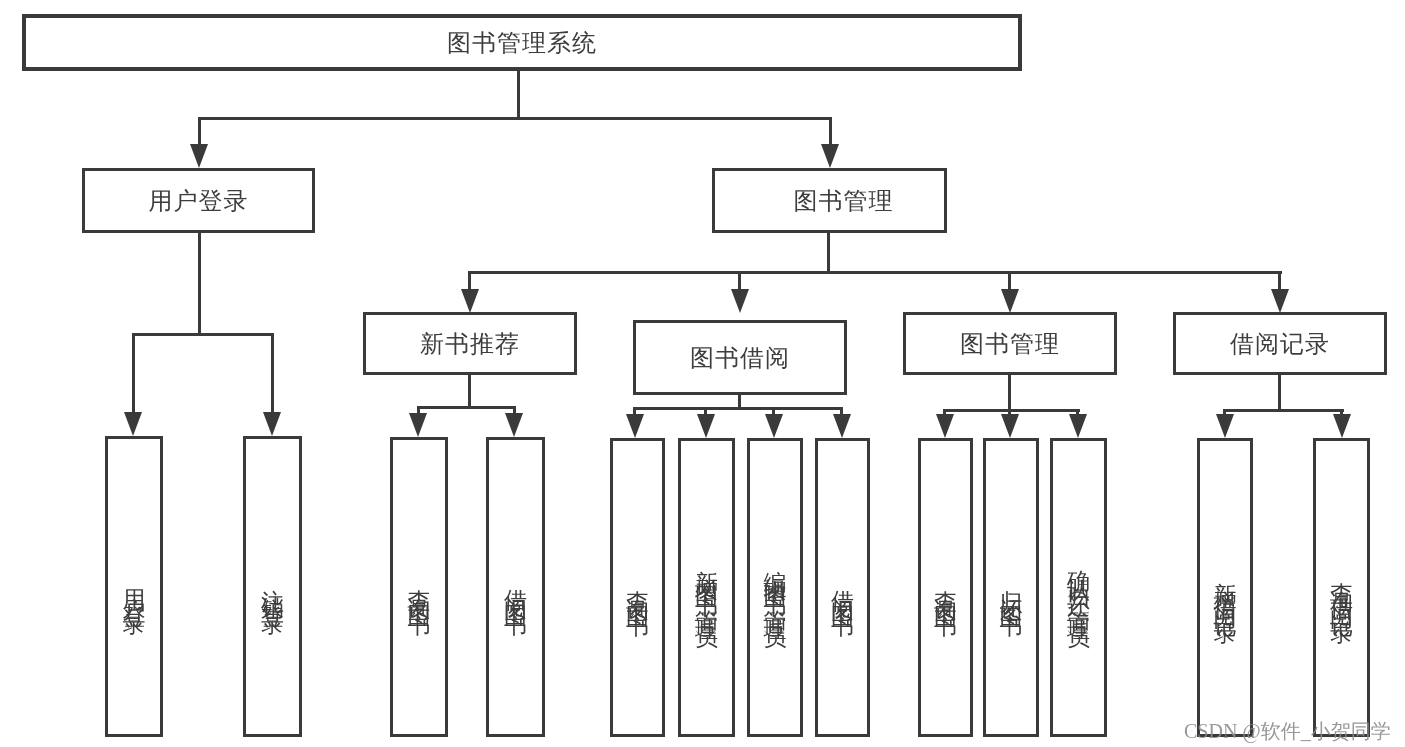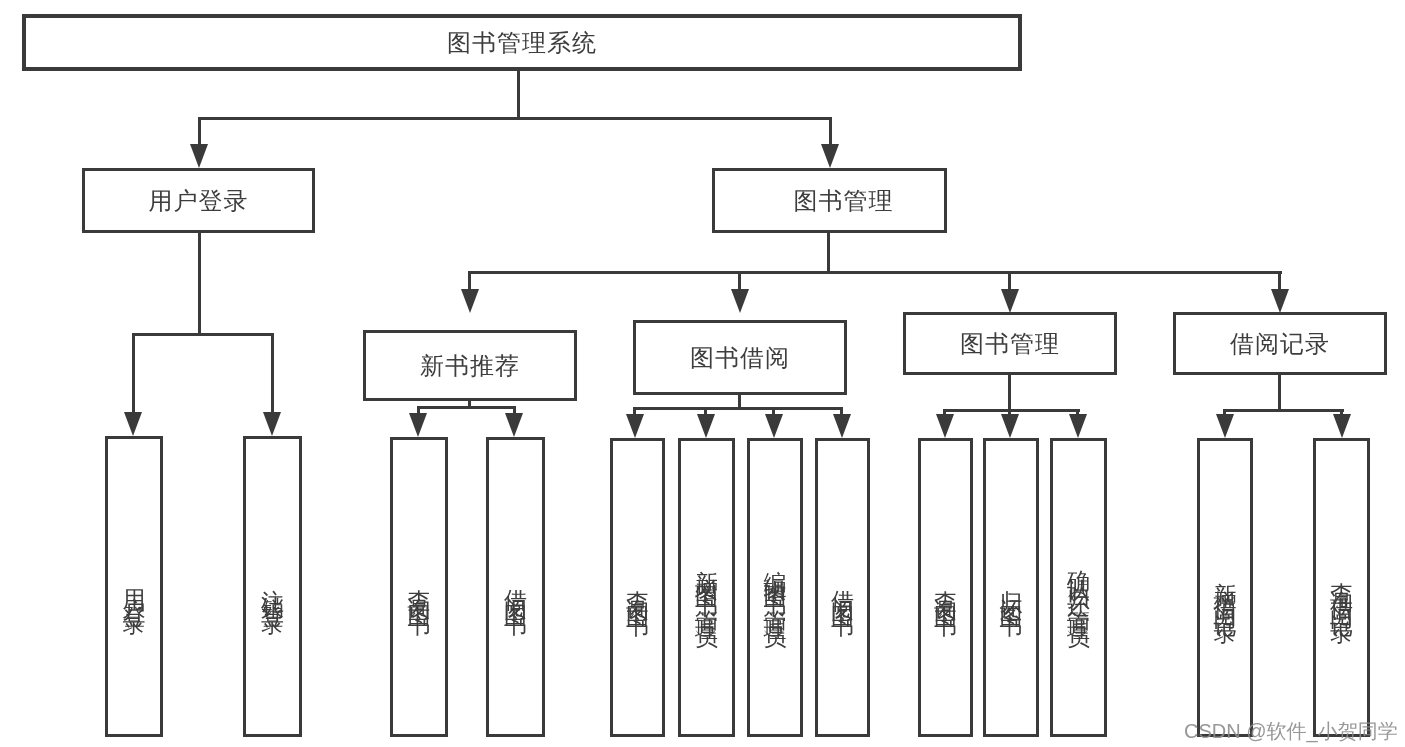--- a/index.html
+++ b/index.html
@@ -1,20 +1,20 @@
 <!DOCTYPE html>
 <html><head>
 <meta charset="utf-8">
 <style>
   html,body{margin:0;padding:0;background:#ffffff;}
   .canvas{
     position:relative;
     width:1405px;height:747px;
     background:#ffffff;
-    font-family:Liberation Sans, sans-serif;
+    font-family:Liberation Serif, serif;
     overflow:hidden;
   }
   .hbox{
     position:absolute;
     box-sizing:border-box;
     border:3px solid #3a3a3a;
     background:#ffffff;
     display:flex;align-items:center;justify-content:center;
     font-size:24px;color:#3d3d3d;
     letter-spacing:1px;
@@ -84,21 +84,21 @@
   <div class="line" style="left:468px;top:271px;width:814px;height:3px;"></div>
   <div class="line" style="left:468px;top:271px;width:3px;height:20px;"></div>
   <div class="arrow" style="left:461px;top:289px;"></div>
   <div class="line" style="left:738px;top:271px;width:3px;height:20px;"></div>
   <div class="arrow" style="left:731px;top:289px;"></div>
   <div class="line" style="left:1008px;top:271px;width:3px;height:20px;"></div>
   <div class="arrow" style="left:1001px;top:289px;"></div>
   <div class="line" style="left:1278px;top:271px;width:3px;height:20px;"></div>
   <div class="arrow" style="left:1271px;top:289px;"></div>
 
-  <div class="hbox" style="left:363px;top:330px;width:214px;height:71px;">新书推荐</div>
+  <div class="hbox" style="left:363px;top:312px;width:214px;height:63px;">新书推荐</div>
   <div class="hbox" style="left:633px;top:320px;width:214px;height:75px;">图书借阅</div>
   <div class="hbox" style="left:903px;top:312px;width:214px;height:63px;">图书管理</div>
   <div class="hbox" style="left:1173px;top:312px;width:214px;height:63px;">借阅记录</div>
 
   <div class="line" style="left:468px;top:375px;width:3px;height:33px;"></div>
   <div class="line" style="left:417px;top:406px;width:99px;height:3px;"></div>
   <div class="line" style="left:417px;top:406px;width:3px;height:9px;"></div>
   <div class="arrow" style="left:409px;top:413px;"></div>
   <div class="line" style="left:513px;top:406px;width:3px;height:9px;"></div>
   <div class="arrow" style="left:505px;top:413px;"></div>

